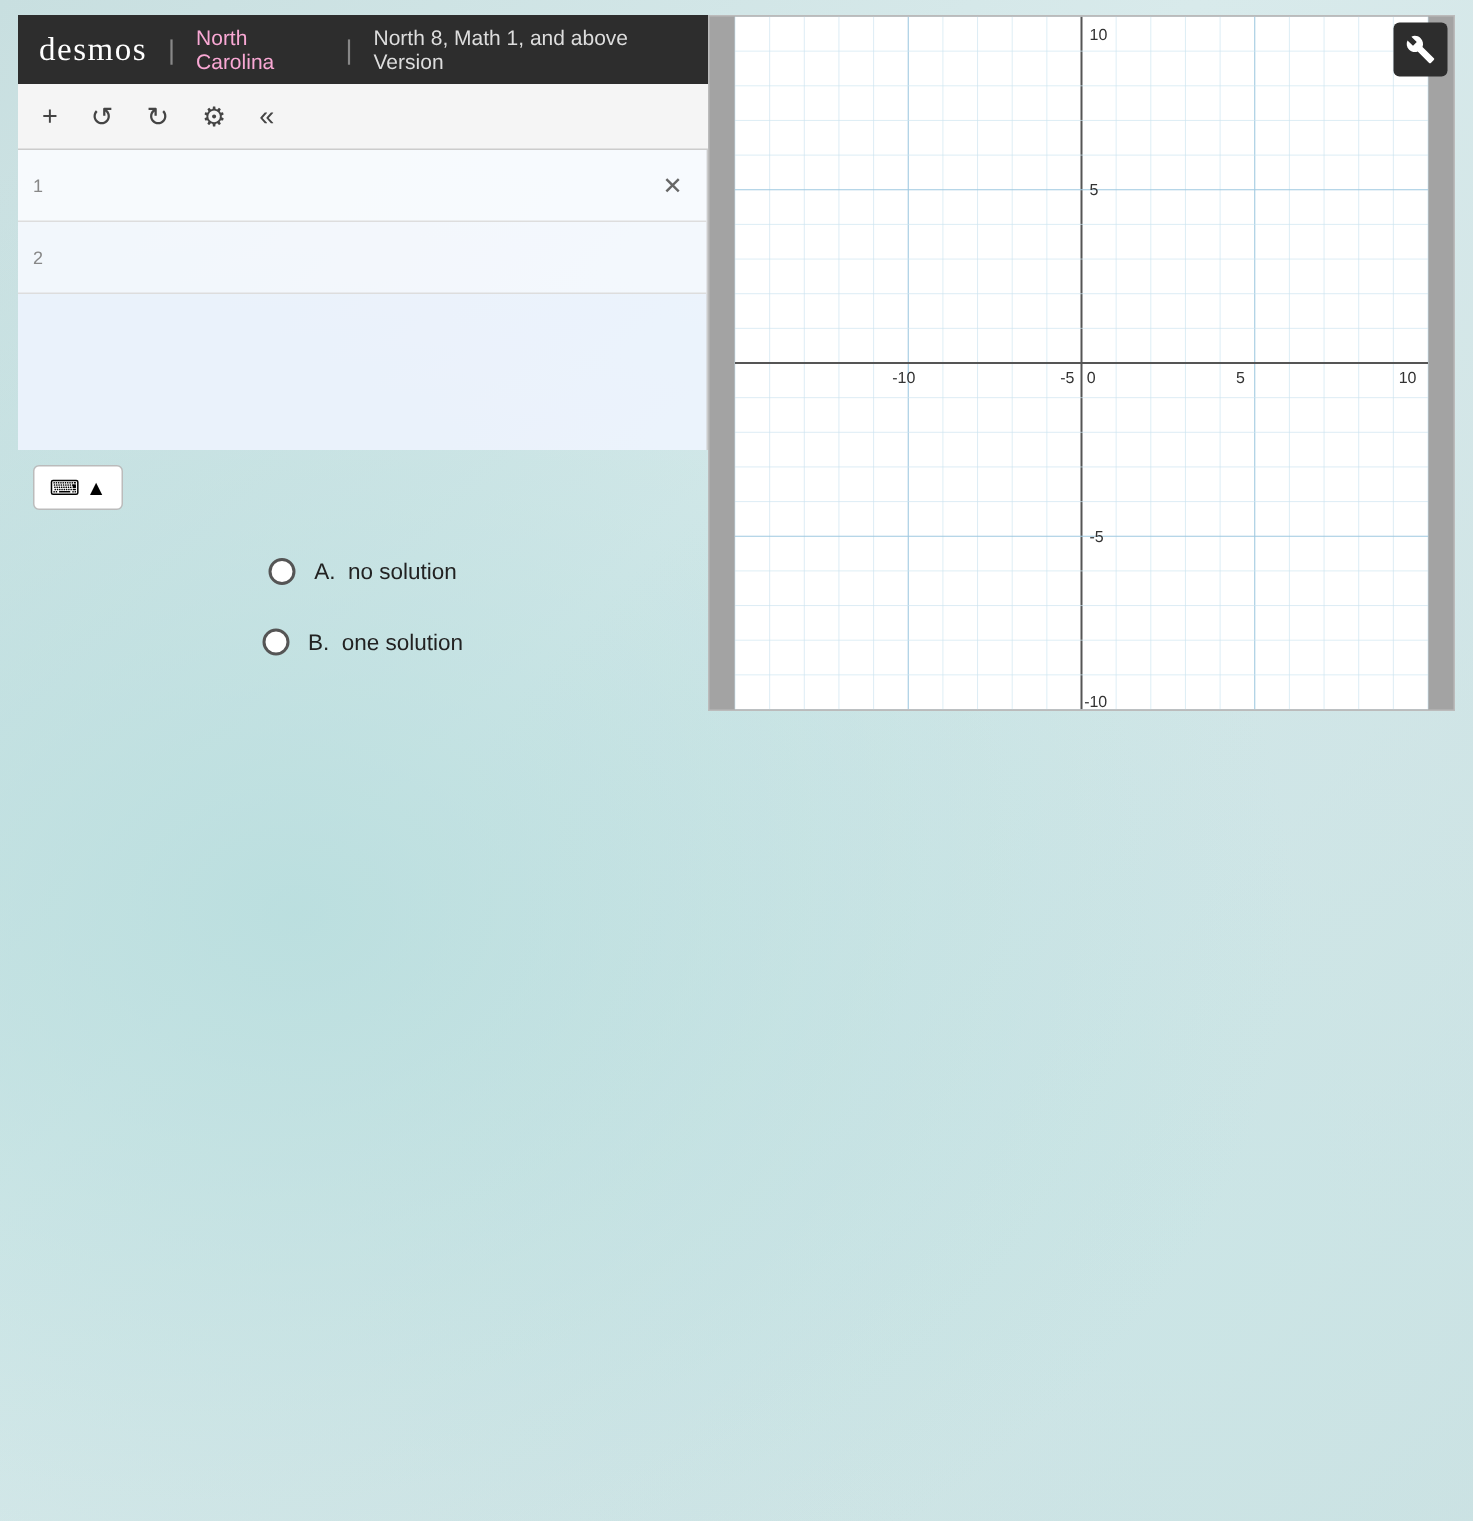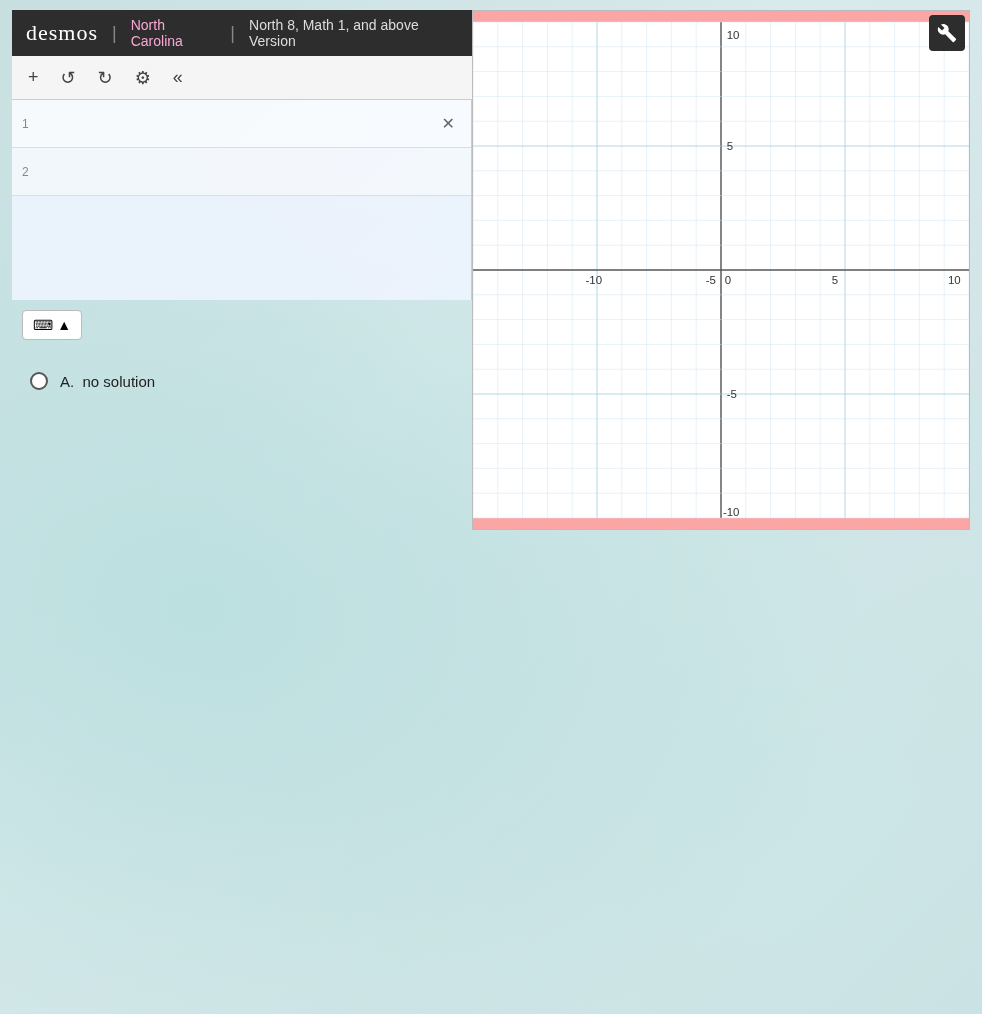--- a/index.html
+++ b/index.html
@@ -167,20 +167,21 @@
       gap: 4px;
       font-size: 14px;
     }
 
     
     .answer-choices {
       padding: 8px 10px;
       display: flex;
       flex-direction: column;
       gap: 0;
+      align-items: center;
     }
 
     .choice-row {
       display: flex;
       align-items: center;
       padding: 14px 8px;
       gap: 12px;
       font-size: 16px;
       color: #222;
       cursor: pointer;
@@ -203,22 +204,22 @@
 
     
     .right-panel {
       flex: 1;
       position: relative;
     }
 
     .graph-container {
       position: relative;
       width: 100%;
-      height: 520px;
-      background: #fca5a5;
+      height: 464px;
+      background: #a3a3a3;
       border: 1px solid #bbb;
       overflow: hidden;
     }
 
     
     .wrench-btn {
       position: absolute;
       top: 4px;
       right: 4px;
       z-index: 10;
@@ -284,20 +285,24 @@
         <button class="keyboard-btn">
           <span>⌨</span>
           <span>▲</span>
         </button>
       </div>
 
       <div class="answer-choices">
         <div class="choice-row">
           <div class="choice-radio"></div>
           <span class="choice-label">A.&nbsp; no solution</span>
+        </div>
+        <div class="choice-row">
+          <div class="choice-radio"></div>
+          <span class="choice-label">B.&nbsp; one solution</span>
         </div>
       </div>
 
     </div>
 
     <div class="right-panel">
       <div class="graph-container">
         <button class="wrench-btn">
           <svg width="20" height="20" viewBox="0 0 24 24" fill="white">
             <path d="M22.7 19l-9.1-9.1c.9-2.3.4-5-1.5-6.9-2-2-5-2.4-7.4-1.3L9 6 6 9 1.6 4.7C.4 7.1.9 10.1 2.9 12.1c1.9 1.9 4.6 2.4 6.9 1.5l9.1 9.1c.4.4 1 .4 1.4 0l2.3-2.3c.5-.4.5-1.1.1-1.4z"></path>

